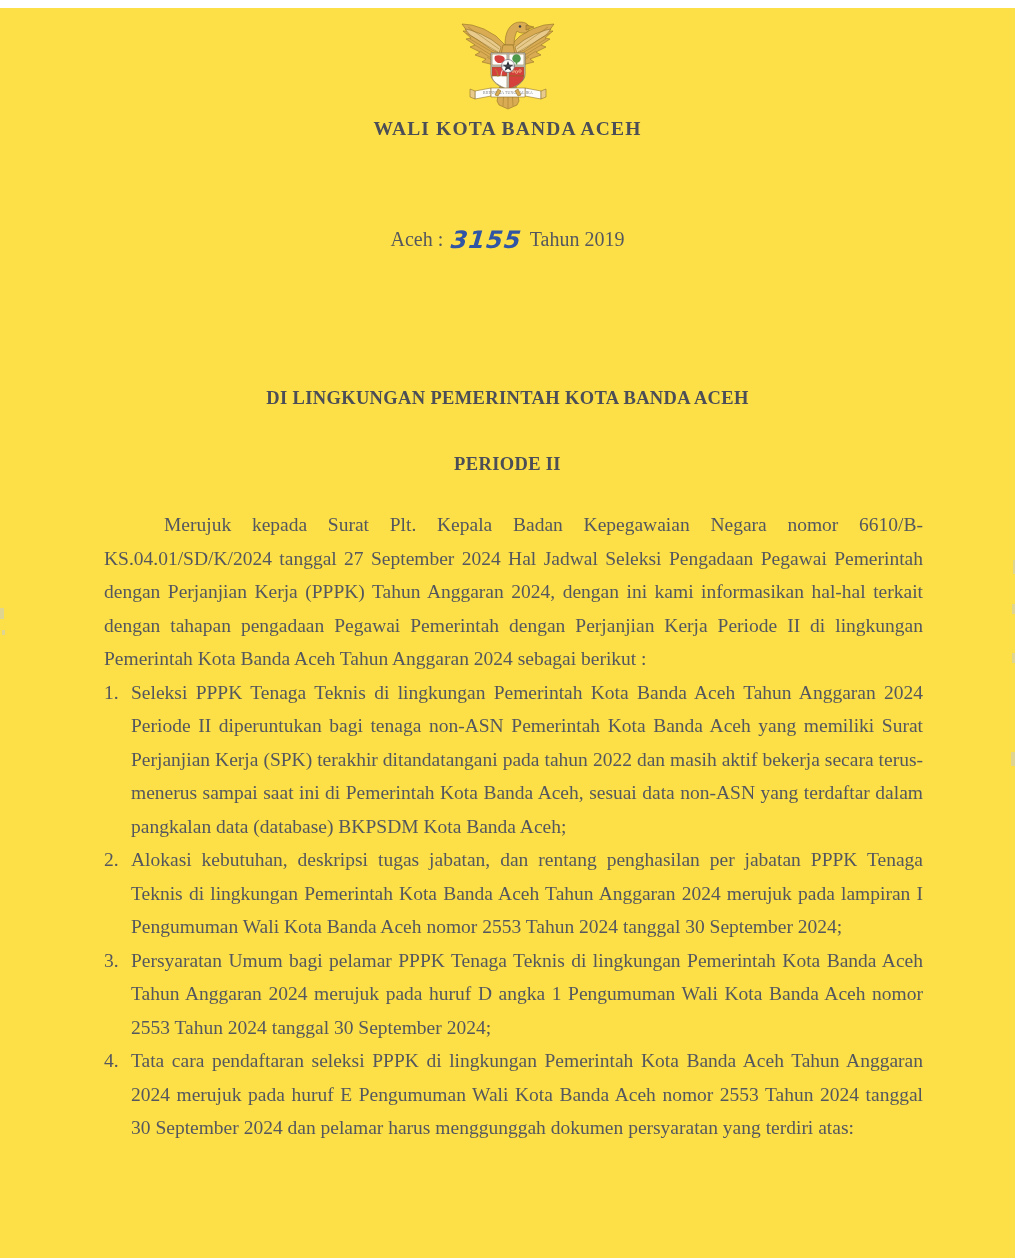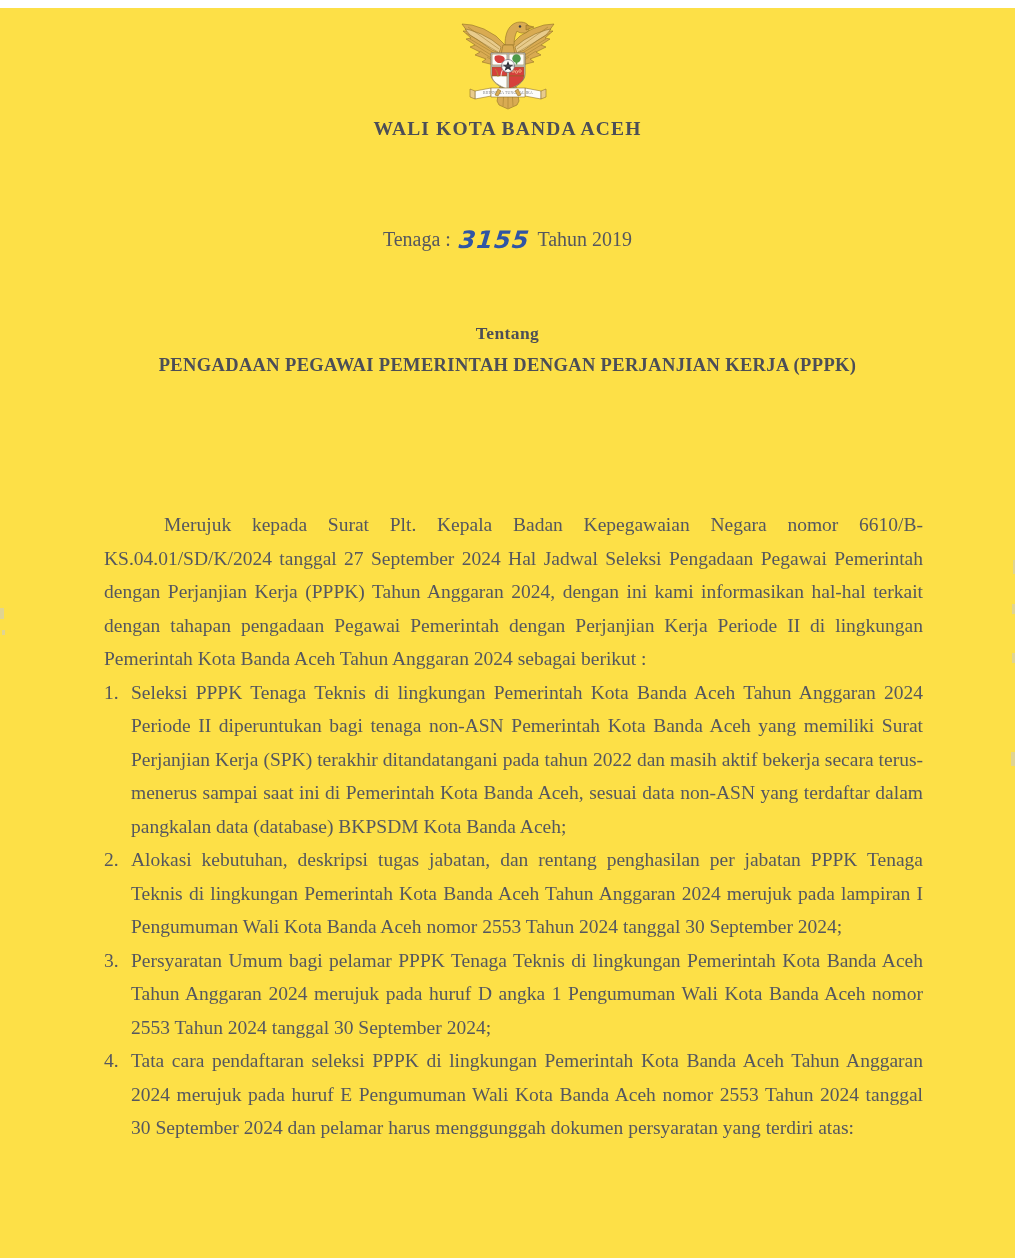--- a/index.html
+++ b/index.html
@@ -257,28 +257,28 @@
           <path d="M130 146 L136 158 L130 160 L124 150 Z"></path>
         </g>
       </g>
     </svg>
   </div>
 
   <div class="doc-head wali-kota">WALI KOTA BANDA ACEH</div>
 
 
   <div class="doc-head nomor-line">
-    <span>Tenaga :</span>
+    <span>Aceh :</span>
     <span class="nomor-hand">3155</span>
     <span>Tahun 2019</span>
   </div>
 
-  <div class="doc-head tentang">Tentang</div>
-
-  <div class="doc-head title-1">PENGADAAN PEGAWAI PEMERINTAH DENGAN PERJANJIAN KERJA (PPPK)</div>
+
+  <div class="doc-head title-2">DI LINGKUNGAN PEMERINTAH KOTA BANDA ACEH</div>
+  <div class="doc-head title-4">PERIODE II</div>
 
   <div class="body-area">
 
     <p class="para first">Merujuk kepada Surat Plt. Kepala Badan Kepegawaian Negara nomor 6610/B-KS.04.01/SD/K/2024 tanggal 27 September 2024 Hal Jadwal Seleksi Pengadaan Pegawai Pemerintah dengan Perjanjian Kerja (PPPK) Tahun Anggaran 2024, dengan ini kami informasikan hal-hal terkait dengan tahapan pengadaan Pegawai Pemerintah dengan Perjanjian Kerja Periode II di lingkungan Pemerintah Kota Banda Aceh Tahun Anggaran 2024 sebagai berikut :</p>
 
     <ol class="numbered">
       <li>
         <span class="li-num">1.</span>
         <span>Seleksi PPPK Tenaga Teknis di lingkungan Pemerintah Kota Banda Aceh Tahun Anggaran 2024 Periode II diperuntukan bagi tenaga non-ASN Pemerintah Kota Banda Aceh yang memiliki Surat Perjanjian Kerja (SPK) terakhir ditandatangani pada tahun 2022 dan masih aktif bekerja secara terus-menerus sampai saat ini di Pemerintah Kota Banda Aceh, sesuai data non-ASN yang terdaftar dalam pangkalan data (database) BKPSDM Kota Banda Aceh;</span>
       </li>

